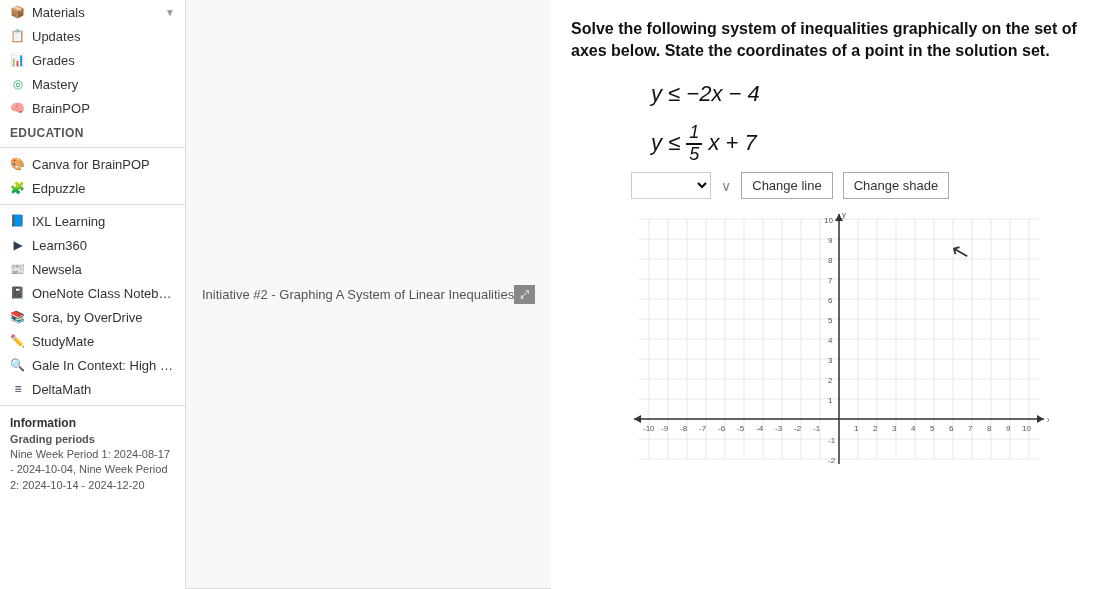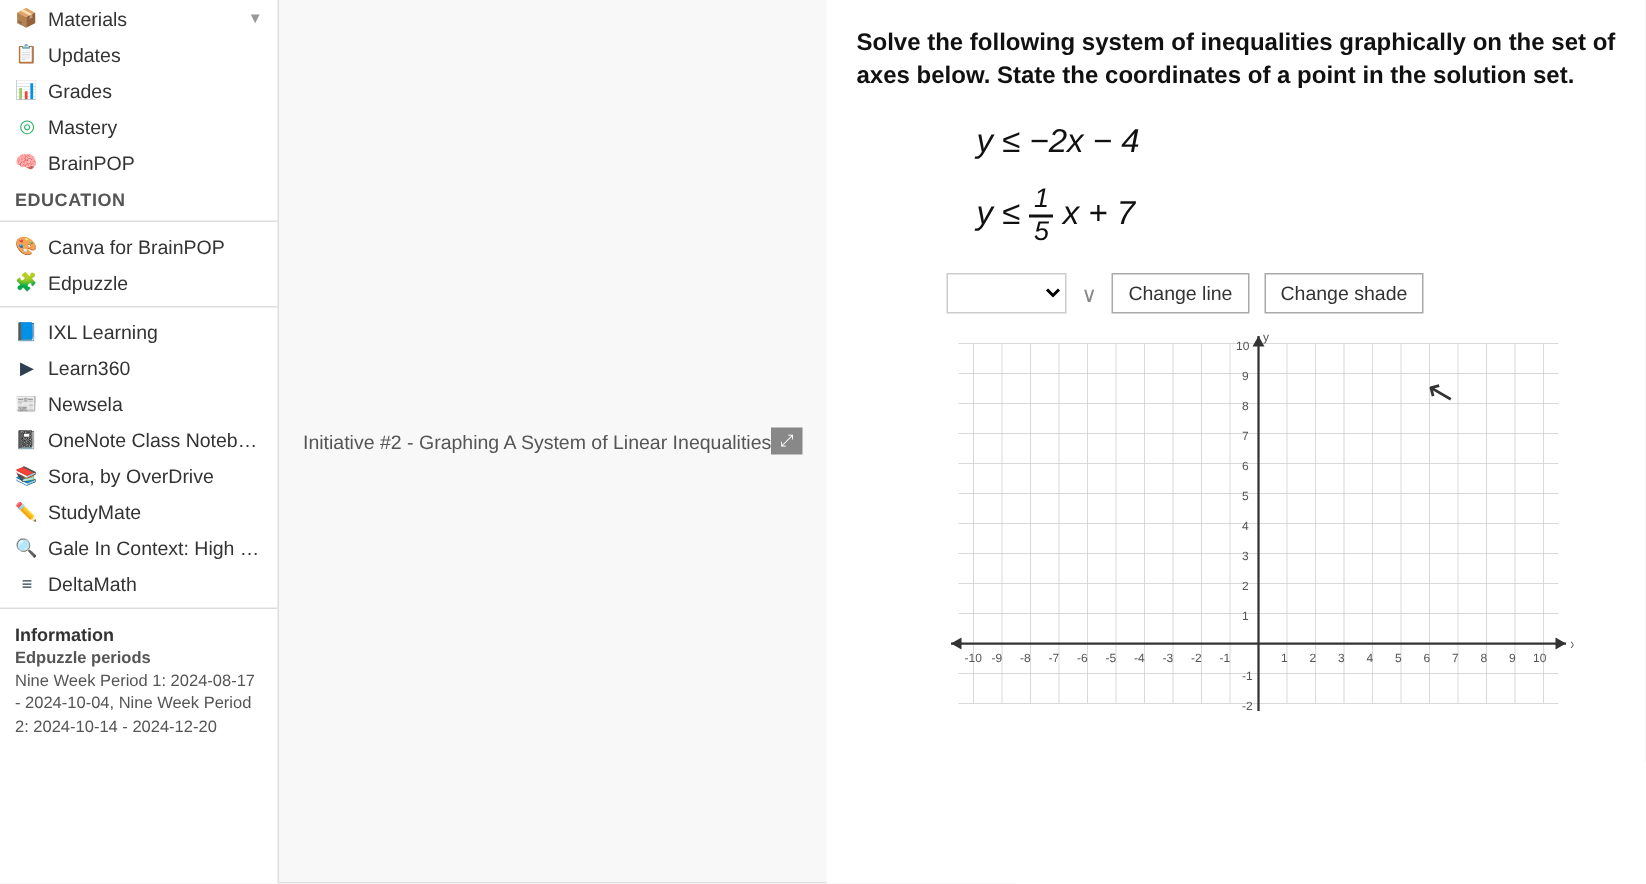--- a/index.html
+++ b/index.html
@@ -141,21 +141,21 @@
       color: #111;
       line-height: 1.4;
       margin-bottom: 18px;
       max-width: 700px;
     }
 
     .inequalities {
       display: flex;
       flex-direction: column;
       gap: 16px;
-      margin-bottom: 18px;
+      margin-bottom: 8px;
       padding-left: 80px;
     }
 
     .inequality {
       font-size: 22px;
       color: #111;
       font-style: italic;
     }
 
     .graph-controls {
@@ -294,21 +294,21 @@
     <span class="label">Gale In Context: High Sc...</span>
   </div>
   <div class="sidebar-item">
     <span class="icon icon-deltamath">≡</span>
     <span class="label">DeltaMath</span>
   </div>
 
   <hr class="sidebar-divider">
   <div class="info-section">
     <div class="info-title">Information</div>
-    <div style="font-weight:bold;margin-top:3px;">Edpuzzle periods</div>
+    <div style="font-weight:bold;margin-top:3px;">Grading periods</div>
     <div style="margin-top:2px;line-height:1.4;">Nine Week Period 1: 2024-08-17 - 2024-10-04, Nine Week Period 2: 2024-10-14 - 2024-12-20</div>
   </div>
 </div>
 
 <div class="main">
   <div class="page-header">
     <span class="page-title-text">Initiative #2 - Graphing A System of Linear Inequalities</span>
     <button class="expand-btn">
       <span>⤢</span>
     </button>

